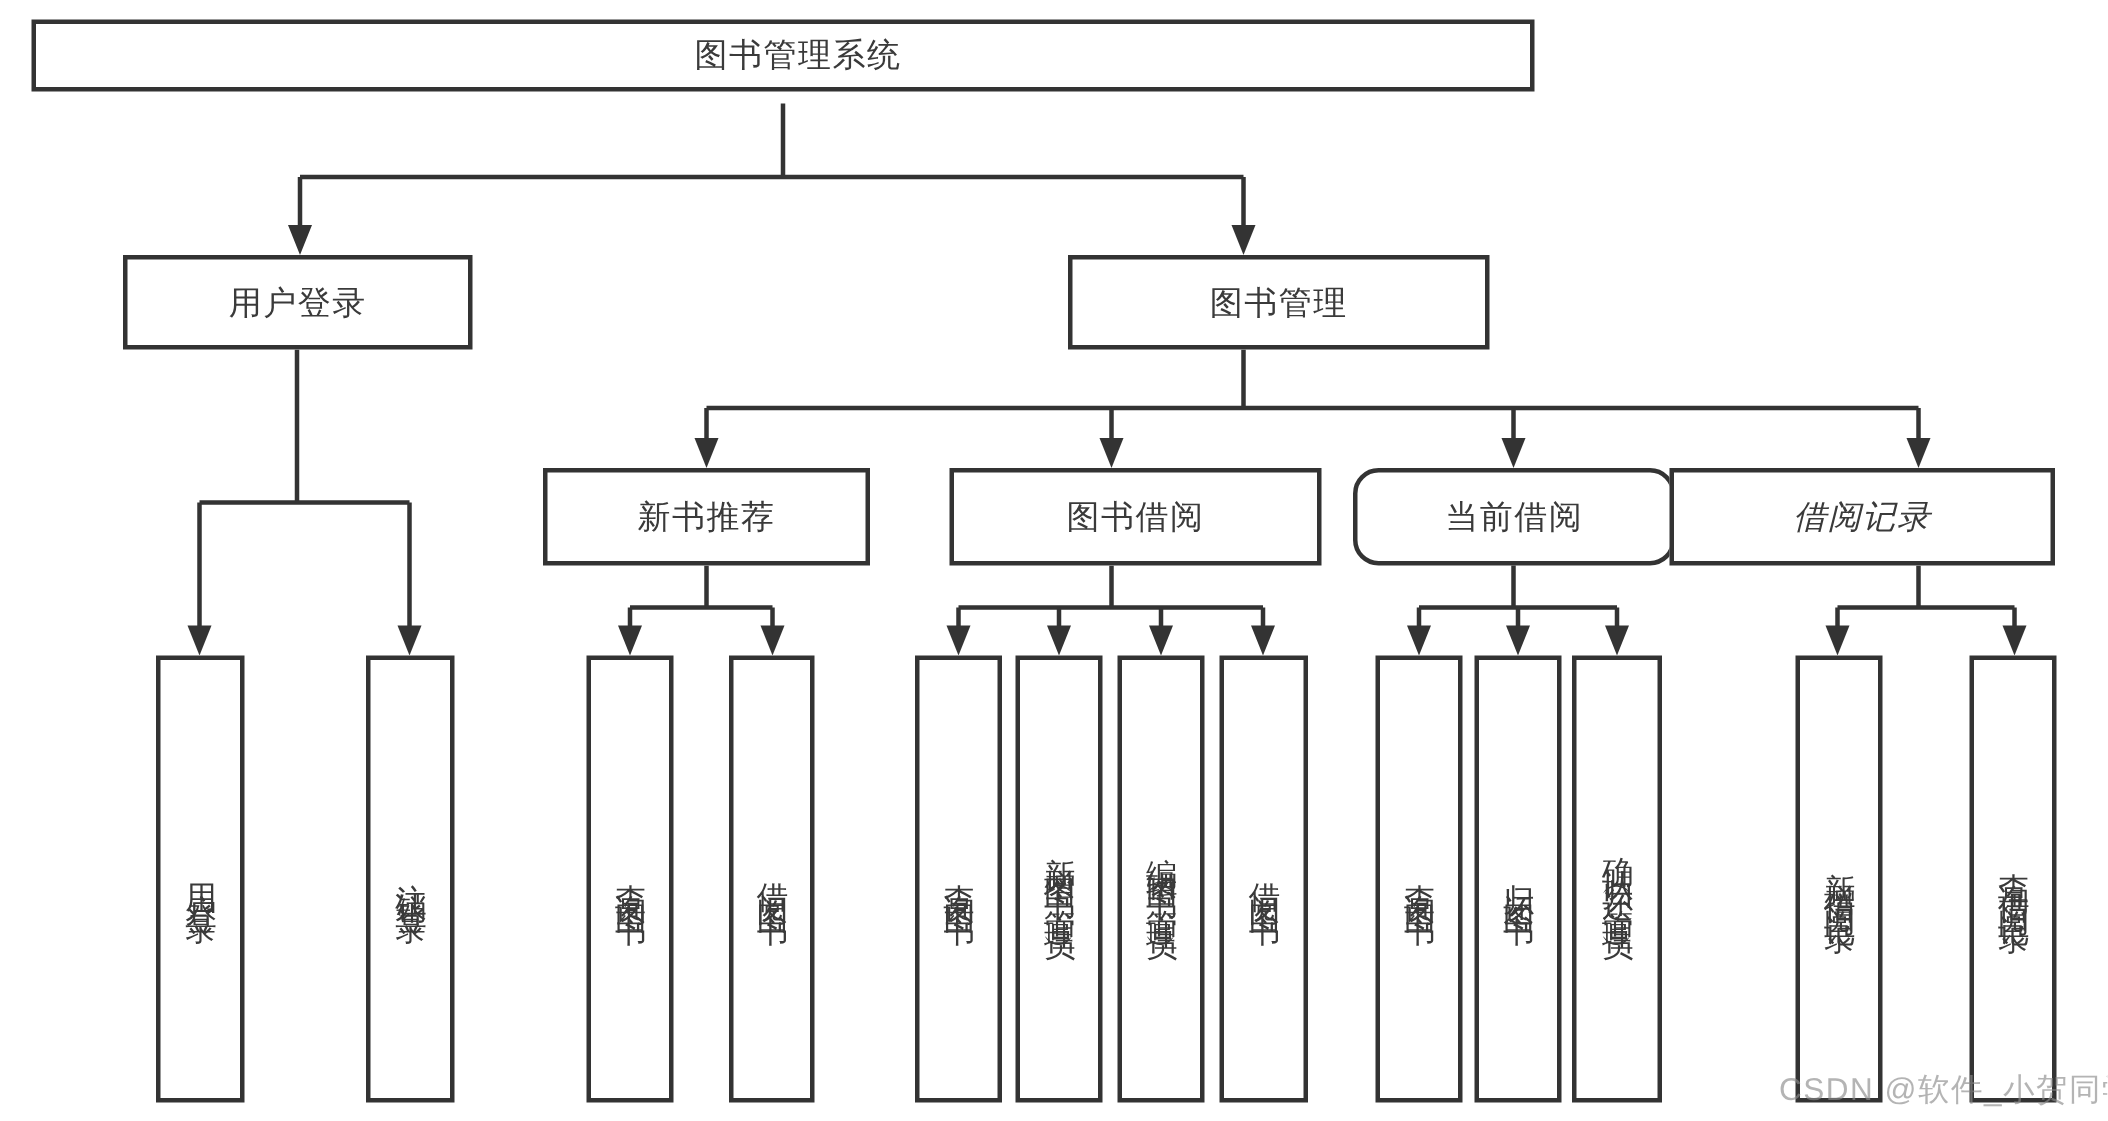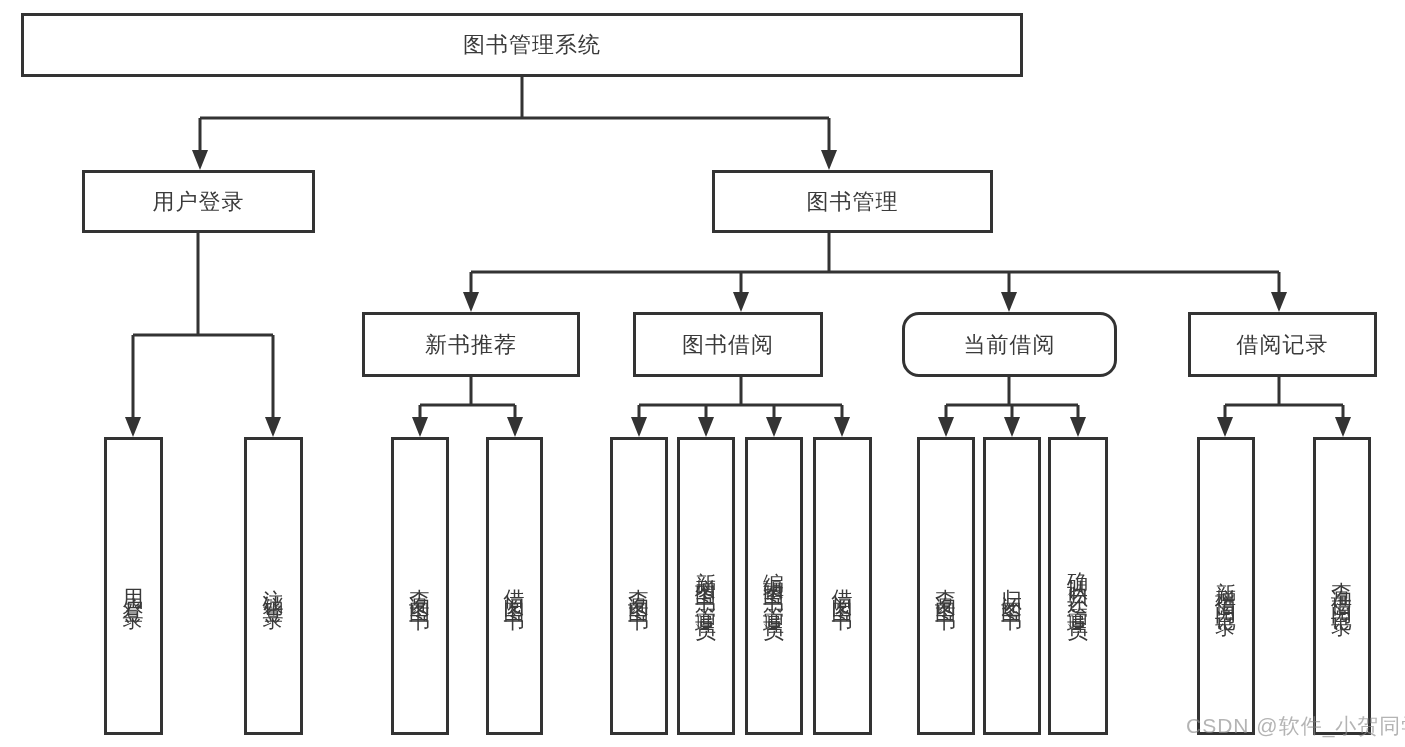--- a/index.html
+++ b/index.html
@@ -32,21 +32,21 @@
     justify-content: center;
     color: #3a3a3a;
     font-size: 22px;
     letter-spacing: 1px;
     white-space: nowrap;
   }
   .root {
     left: 21px;
     top: 13px;
     width: 1002px;
-    height: 64px;
+    height: 48px;
     padding-left: 20px;
   }
   .l2 {
     top: 170px;
     height: 63px;
   }
   .l3 {
     top: 312px;
     height: 65px;
   }
@@ -143,23 +143,23 @@
       <polygon points="1335,417 1351,417 1343,437"></polygon>
     </g>
   </svg>
 
   <div class="box root">图书管理系统</div>
 
   <div class="box l2" style="left:82px; width:233px;">用户登录</div>
   <div class="box l2" style="left:712px; width:281px;">图书管理</div>
 
   <div class="box l3" style="left:362px; width:218px;">新书推荐</div>
-  <div class="box l3" style="left:633px; width:190px;">图书借阅</div>
+  <div class="box l3" style="left:633px; width:248px;">图书借阅</div>
   <div class="box l3" style="left:902px; width:215px;border-radius:17px;">当前借阅</div>
-  <div class="box l3" style="left:1188px; width:189px;">借阅记录</div>
+  <div class="box l3" style="left:1113px; width:257px;font-style:italic;">借阅记录</div>
 
   <div class="leaf" style="left:104px; width:59px;">
     <span class="vtext">用户登录</span>
   </div>
   <div class="leaf" style="left:244px; width:59px;">
     <span class="vtext">注销登录</span>
   </div>
 
   <div class="leaf" style="left:391px; width:58px;">
     <span class="vtext">查询图书</span>

